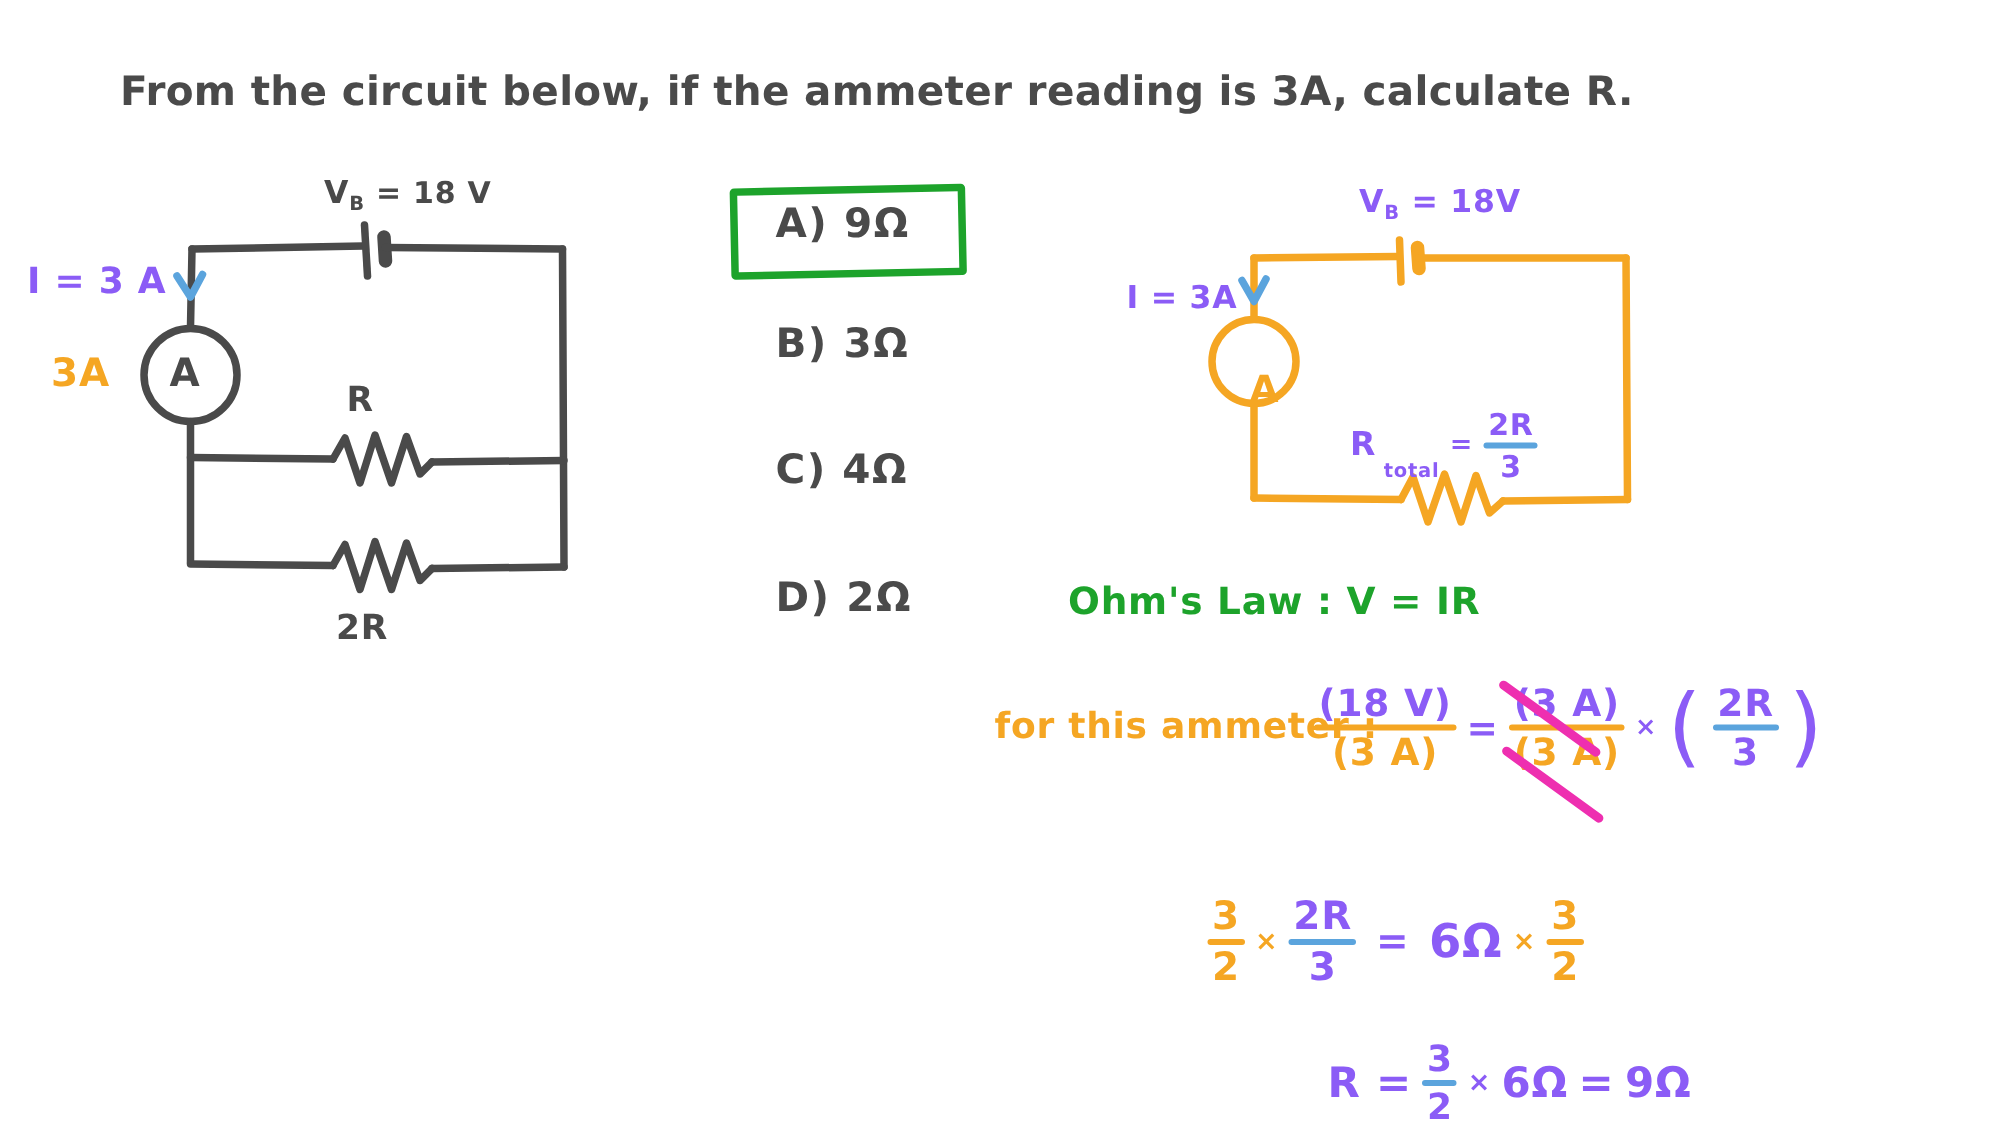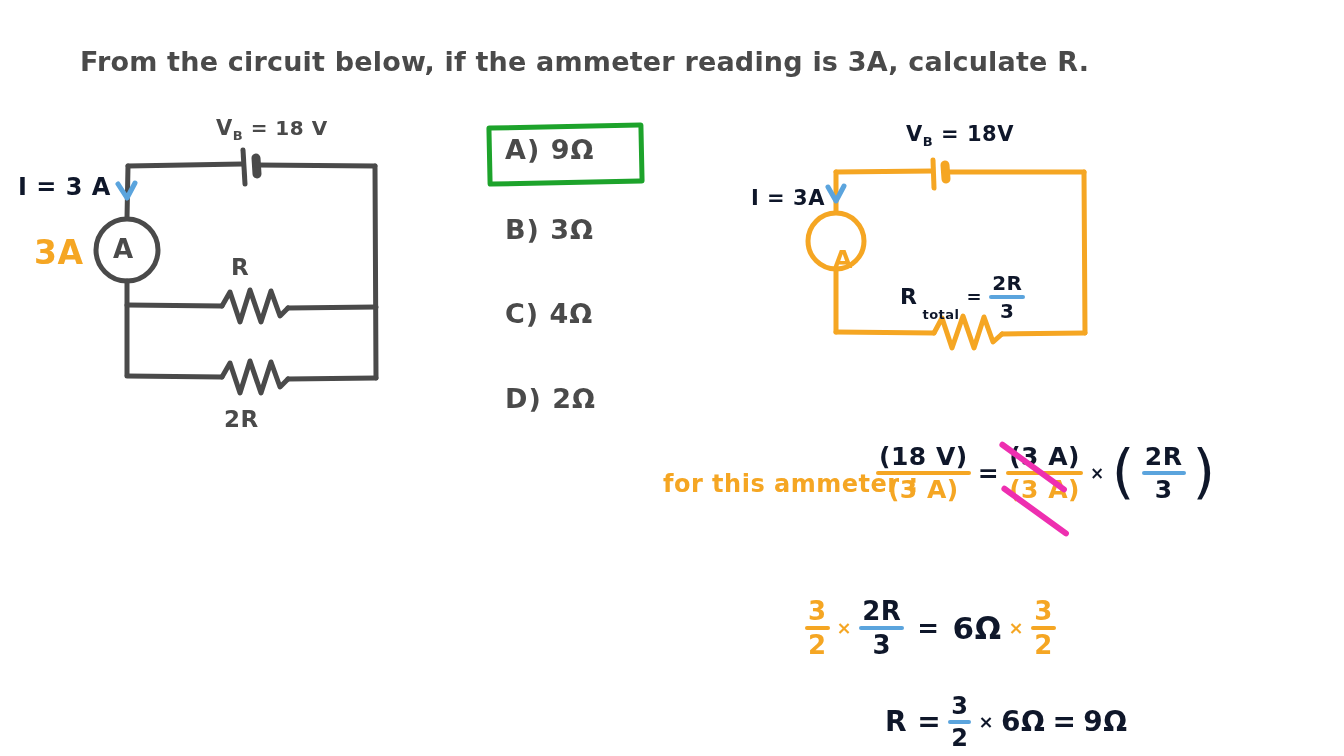--- a/index.html
+++ b/index.html
@@ -26,43 +26,44 @@
 
   
   .hand {
     font-family: "DejaVu Sans", sans-serif;
     font-weight: bold;
     letter-spacing: 0.5px;
     white-space: nowrap;
     line-height: 1;
   }
   .ink-dark   { color: #4a4a4a; }
-  .ink-blue   { color: #0f172a; }
+  .ink-blue   { color: #8b5cf6; }
   .ink-orange { color: #f5a623; }
   .ink-green  { color: #1da32b; }
 
   #question-text {
     left: 80px;
     top: 48px;
     font-size: 27px;
     letter-spacing: 0.2px;
   }
 
   
   #left-vb-label   { left: 216px; top: 118px; font-size: 20px; }
   #left-current-label { left: 18px; top: 175px; font-size: 24px; }
-  #left-ammeter-value { left: 34px; top: 236px; font-size: 33px; }
+  #left-ammeter-value { left: 34px; top: 236px; font-size: 26px; }
   #left-r-label    { left: 231px; top: 256px; font-size: 23px; }
   #left-2r-label   { left: 224px; top: 408px; font-size: 23px; }
   #left-ammeter-letter { left: 113px; top: 236px; font-size: 26px; }
 
   
   .option {
     font-size: 27px;
     letter-spacing: 1px;
+    margin-left: 12px;
   }
   #option-a { left: 505px; top: 136px; }
   #option-b { left: 505px; top: 216px; }
   #option-c { left: 505px; top: 300px; }
   #option-d { left: 505px; top: 385px; }
 
   #option-a-box {
     left: 487px;
     top: 124px;
     width: 147px;
@@ -103,21 +104,21 @@
   .bar-orange { background: #f5a623; }
   .bar-blue   { background: #5ba4dd; }
 
   .eqrow {
     display: flex;
     align-items: center;
     gap: 7px;
     white-space: nowrap;
   }
 
-  #main-equation { left: 876px; top: 444px; font-size: 25px; justify-content: space-between; }
+  #main-equation { left: 876px; top: 456px; font-size: 25px; justify-content: space-between; }
   #second-equation { left: 805px; top: 598px; font-size: 26px; }
 
   .strike {
     position: absolute;
     background: #ee2fb0;
     height: 6px;
     border-radius: 3px;
     transform-origin: left center;
   }
 
@@ -215,20 +216,21 @@
     <span style="font-size:22px;">R</span>
       <span style="font-size:13px; align-self:flex-end; margin-left:-2px;">total</span>
     <span style="font-size:18px;">=</span>
     <span class="frac">
       <span class="num">2R</span>
       <span class="bar bar-blue"></span>
       <span class="den">3</span>
     </span>
   </div>
 
+  <div class="abs hand ink-green" id="ohms-law">Ohm's Law :  V = IR</div>
 
   <div class="abs hand ink-orange" id="for-this-circuit">for this ammeter :</div>
 
   <div class="abs hand eqrow" id="main-equation" style="position:absolute;">
     <span class="frac">
       <span class="num ink-blue">(18 V)</span>
       <span class="bar bar-orange"></span>
       <span class="den ink-orange">(3 A)</span>
     </span>
     <span class="ink-blue">=</span>

